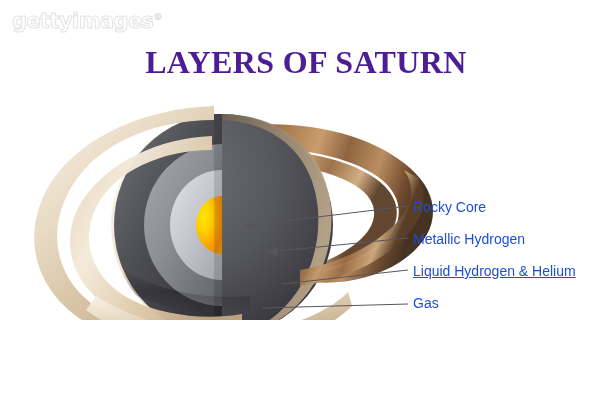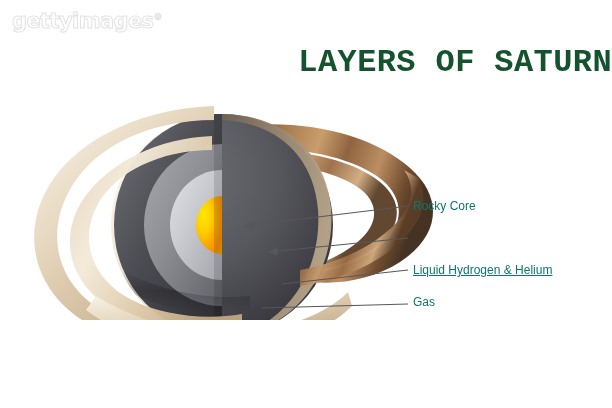--- a/index.html
+++ b/index.html
@@ -37,45 +37,45 @@
     vertical-align: super;
     -webkit-text-stroke: 0.7px #e3e3e3;
   }
 
   
   #title {
     position: absolute;
     left: 0;
     top: 44px;
     width: 612px;
-    text-align: right;
-    font-family: Liberation Mono, monospace;
+    text-align: center;
+    font-family: Liberation Serif, serif;
     font-size: 32px;
     font-weight: 700;
     letter-spacing: 0.4px;
-    color: #14532d;
+    color: #4c1d95;
     white-space: nowrap;
   }
 
   
   #diagram {
     position: absolute;
     left: 0;
     top: 0;
     width: 612px;
     height: 408px;
   }
 
   
   .label {
     position: absolute;
     font-family: "Liberation Sans", sans-serif;
-    font-size: 12px;
+    font-size: 14px;
     font-weight: 400;
-    color: #0f766e;
+    color: #1d4ed8;
     white-space: nowrap;
     line-height: 1;
   }
   #label-0 { left: 413px; top: 200px; }
   #label-1 { left: 413px; top: 232px; }
   #label-2 { left: 413px; top: 264px; text-decoration: underline; }
   #label-3 { left: 413px; top: 296px; }
 </style>
 </head>
 <body>
@@ -292,16 +292,17 @@
       <path d="M 408 238 L 268 252"></path>
       <path d="M 268 252 L 278 247 L 277 256 Z" fill="#57575a" stroke="none"></path>
 
       <path d="M 408 270 L 282 284"></path>
 
       <path d="M 408 304 L 262 308"></path>
     </g>
   </svg>
 
   <div class="label" id="label-0">Rocky Core</div>
+  <div class="label" id="label-1">Metallic Hydrogen</div>
   <div class="label" id="label-2">Liquid Hydrogen &amp; Helium</div>
   <div class="label" id="label-3">Gas</div>
 
 </div>
 
 </body></html>

